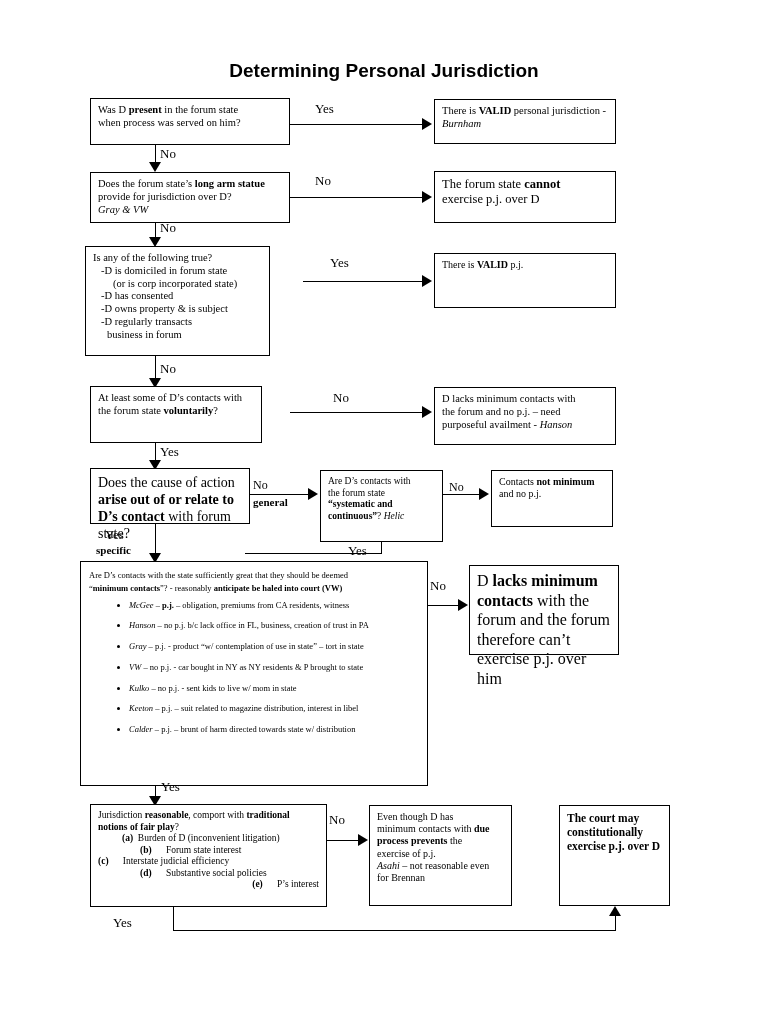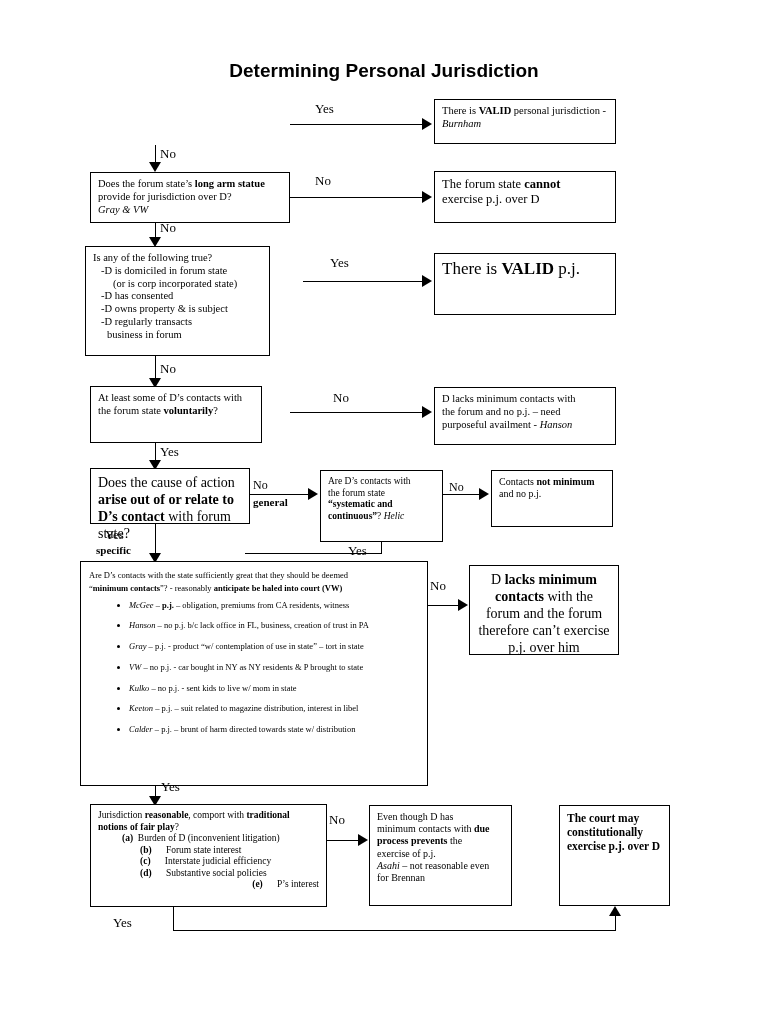--- a/index.html
+++ b/index.html
@@ -76,20 +76,24 @@
   .dash{margin:0;padding:0;list-style:none;}
   .dash li{margin:0;padding:0;}
 </style>
 </head>
 <body>
 
 <div id="canvas">
 
   <div class="title">Determining Personal Jurisdiction</div>
 
+  <div class="box" style="left:90px;top:98px;width:200px;height:47px;font-size:10.5px;">
+    <span><span>Was D </span><span class="b">present</span><span> in the forum state</span></span><br>
+    <span>when process was served on him?</span>
+  </div>
 
   <div class="lbl big" style="left:315px;top:101px;">Yes</div>
   <div class="ln hln" style="left:290px;top:124px;width:135px;"></div>
   <div class="arr-r" style="left:422px;top:118px;"></div>
 
   <div class="box" style="left:434px;top:99px;width:182px;height:45px;font-size:10.5px;">
     <span>There is </span><span class="b">VALID</span><span> personal jurisdiction - </span><span class="bi">Burnham</span>
   </div>
 
   <div class="ln vln" style="left:155px;top:145px;height:21px;"></div>
@@ -123,21 +127,21 @@
       <li>-D owns property &amp; is subject</li>
       <li>-D regularly transacts</li>
       <li style="margin-left:6px;">business in forum</li>
     </ul>
   </div>
 
   <div class="lbl big" style="left:330px;top:255px;">Yes</div>
   <div class="ln hln" style="left:303px;top:281px;width:122px;"></div>
   <div class="arr-r" style="left:422px;top:275px;"></div>
 
-  <div class="box" style="left:434px;top:253px;width:182px;height:62px;font-size:17px;">
+  <div class="box" style="left:434px;top:253px;width:182px;height:55px;font-size:10px;">
     <span>There is </span><span class="b">VALID</span><span> p.j.</span>
   </div>
 
   <div class="ln vln" style="left:155px;top:356px;height:26px;"></div>
   <div class="arr-d" style="left:149px;top:378px;"></div>
   <div class="lbl big" style="left:160px;top:361px;">No</div>
 
   <div class="box" style="left:90px;top:386px;width:172px;height:57px;font-size:10.5px;">
     <span>At least some of D’s contacts with</span><br>
     <span>the forum state </span><span class="b">voluntarily</span><span>?</span>
@@ -200,33 +204,33 @@
       <li><span class="i">Kulko</span><span> – </span><span>no p.j. - sent kids to live w/ mom in state</span></li>
       <li><span class="i">Keeton</span><span> – </span><span>p.j. – suit related to magazine distribution, interest in libel</span></li>
       <li><span class="i">Calder</span><span> – </span><span>p.j. – brunt of harm directed towards state w/ distribution</span></li>
     </ul>
   </div>
 
   <div class="lbl big" style="left:430px;top:578px;">No</div>
   <div class="ln hln" style="left:428px;top:605px;width:36px;"></div>
   <div class="arr-r" style="left:458px;top:599px;"></div>
 
-  <div class="box" style="left:469px;top:565px;width:150px;height:90px;font-size:14px;text-align:center;">
+  <div class="box" style="left:469px;top:565px;width:150px;height:90px;font-size:16px;">
     <span>D </span><span class="b">lacks minimum contacts</span><span> with the forum and the forum therefore can’t exercise p.j. over him</span>
   </div>
 
   <div class="ln vln" style="left:155px;top:786px;height:16px;"></div>
   <div class="arr-d" style="left:149px;top:796px;"></div>
   <div class="lbl big" style="left:161px;top:779px;">Yes</div>
 
   <div class="box" style="left:90px;top:804px;width:237px;height:103px;font-size:9.5px;overflow:hidden;">
     <div><span>Jurisdiction </span><span class="b">reasonable</span><span>, comport with </span><span class="b">traditional notions of fair play</span><span>?</span></div>
     <div style="margin-left:24px;"><span class="b">(a)</span> &nbsp;<span>Burden of D (inconvenient litigation)</span></div>
     <div style="margin-left:42px;"><span class="b">(b)</span> &nbsp;&nbsp;&nbsp;&nbsp;&nbsp;<span>Forum state interest</span></div>
-    <div style="margin-left:42px;"><span class="b">(c)</span> &nbsp;&nbsp;&nbsp;&nbsp;&nbsp;<span>Interstate judicial efficiency</span></div>
+    <div style=""><span class="b">(c)</span> &nbsp;&nbsp;&nbsp;&nbsp;&nbsp;<span>Interstate judicial efficiency</span></div>
     <div style="margin-left:42px;"><span class="b">(d)</span> &nbsp;&nbsp;&nbsp;&nbsp;&nbsp;<span>Substantive social policies</span></div>
     <div style="margin-left:42px;text-align:right;"><span class="b">(e)</span> &nbsp;&nbsp;&nbsp;&nbsp;&nbsp;<span>P’s interest</span></div>
   </div>
 
   <div class="lbl big" style="left:329px;top:812px;">No</div>
   <div class="ln hln" style="left:327px;top:840px;width:36px;"></div>
   <div class="arr-r" style="left:358px;top:834px;"></div>
 
   <div class="box" style="left:369px;top:805px;width:143px;height:101px;font-size:10px;">
     <span>Even though D has</span><br>

